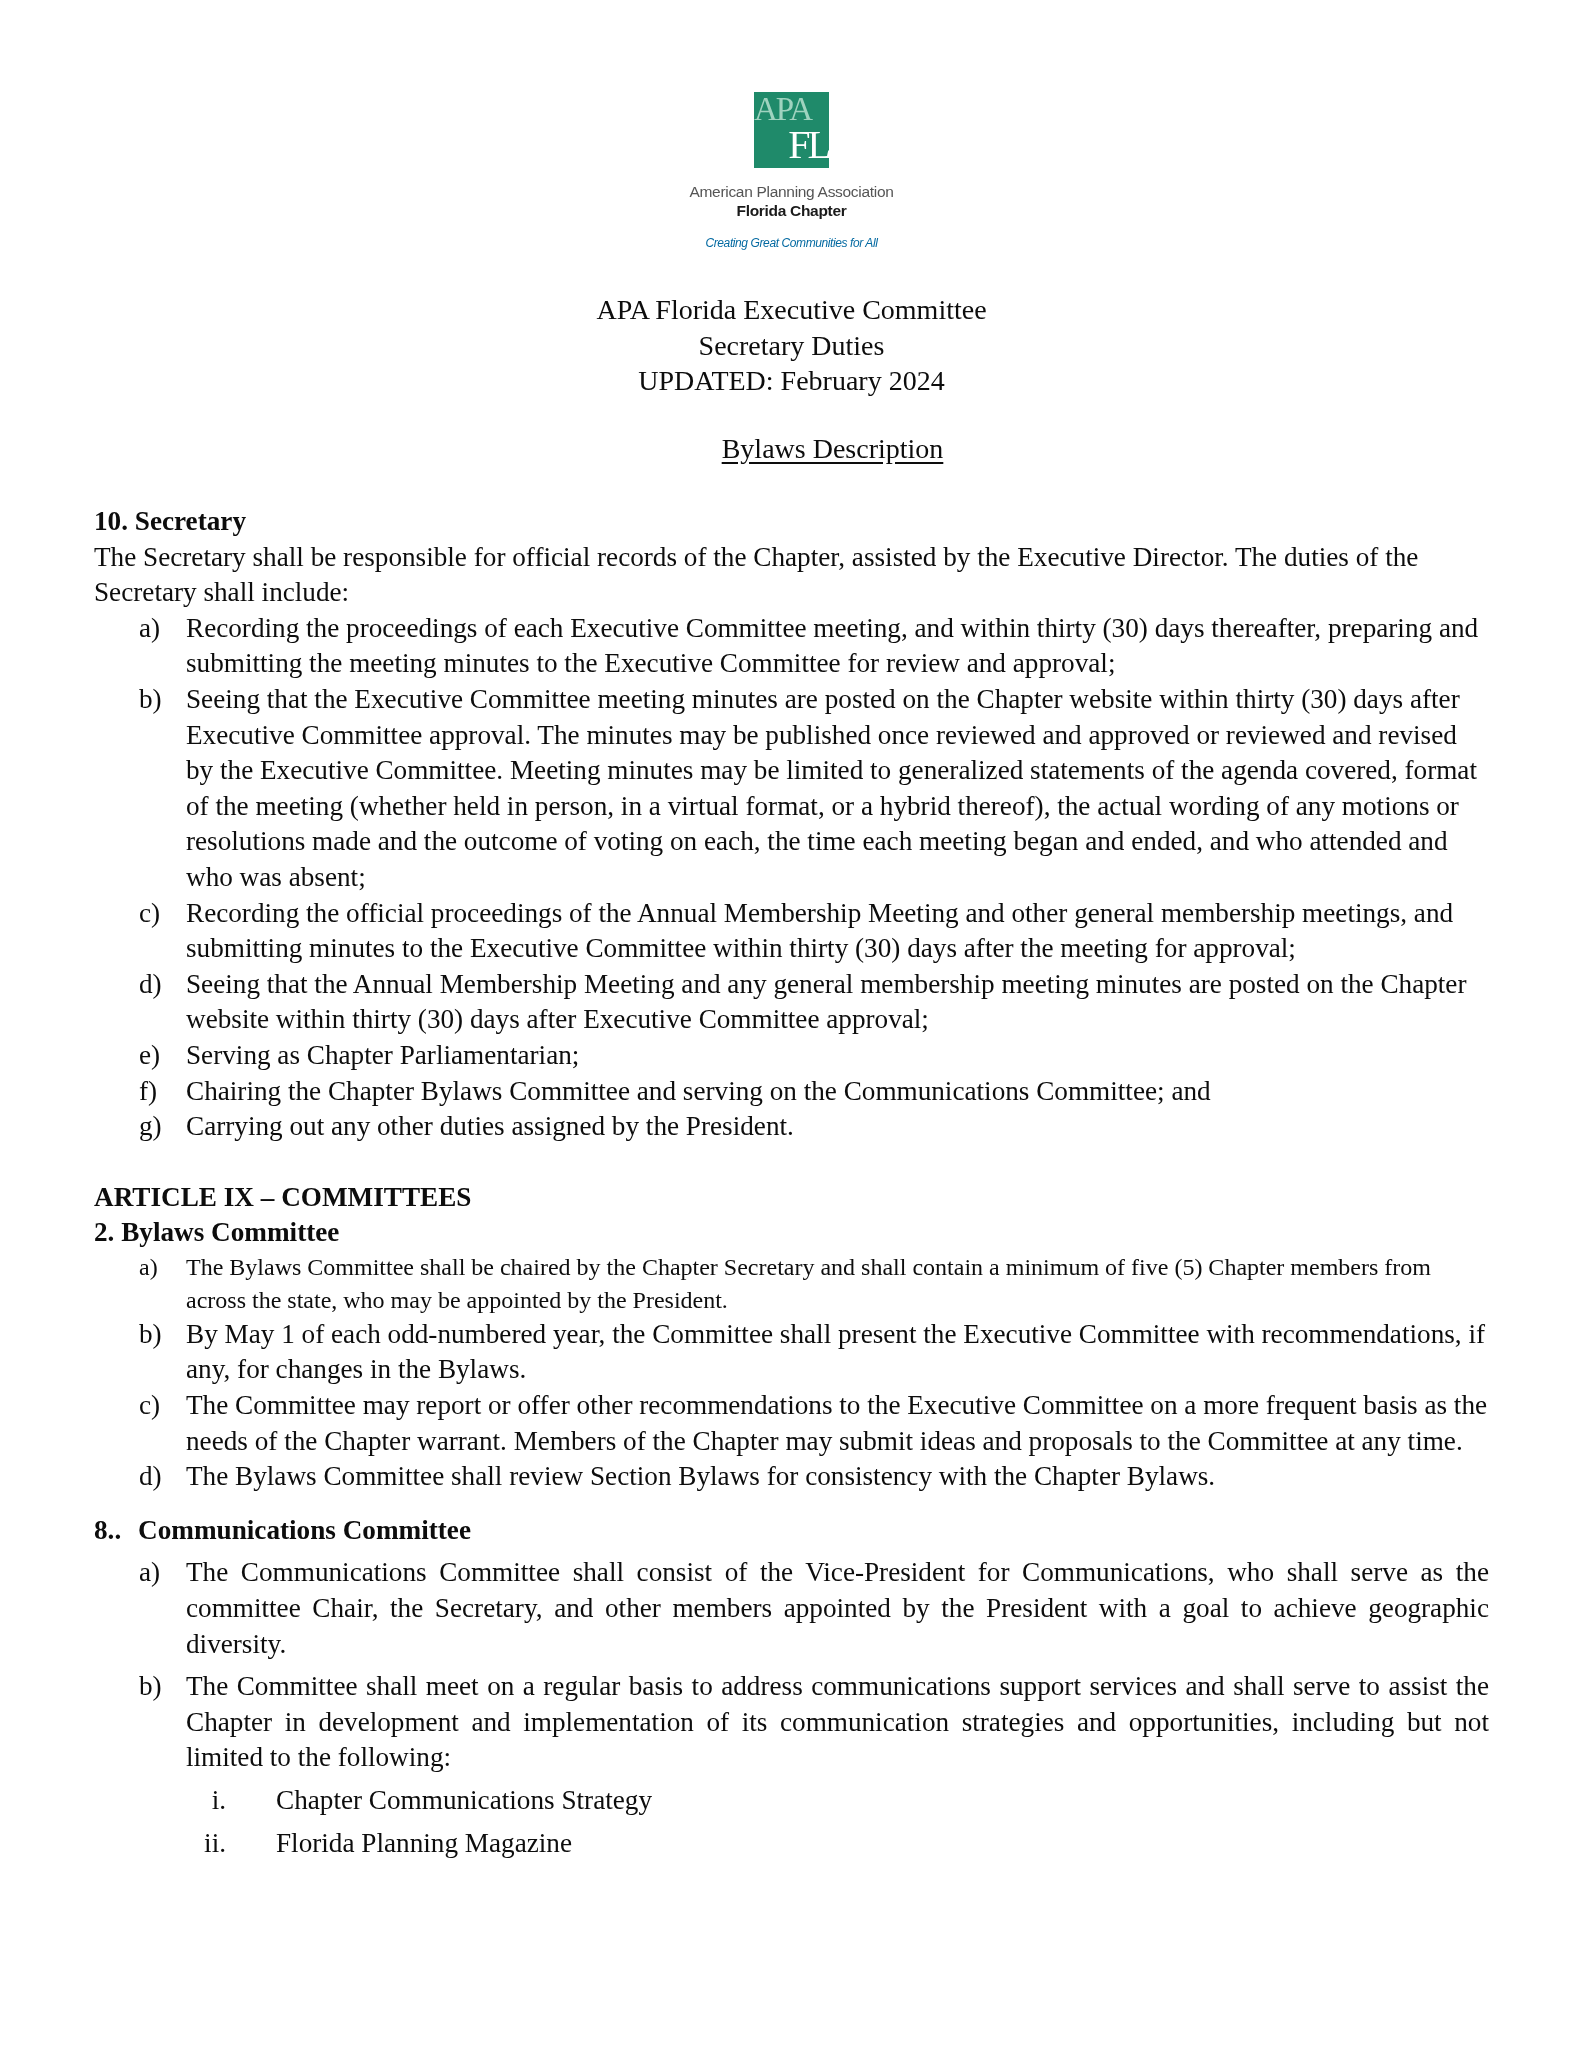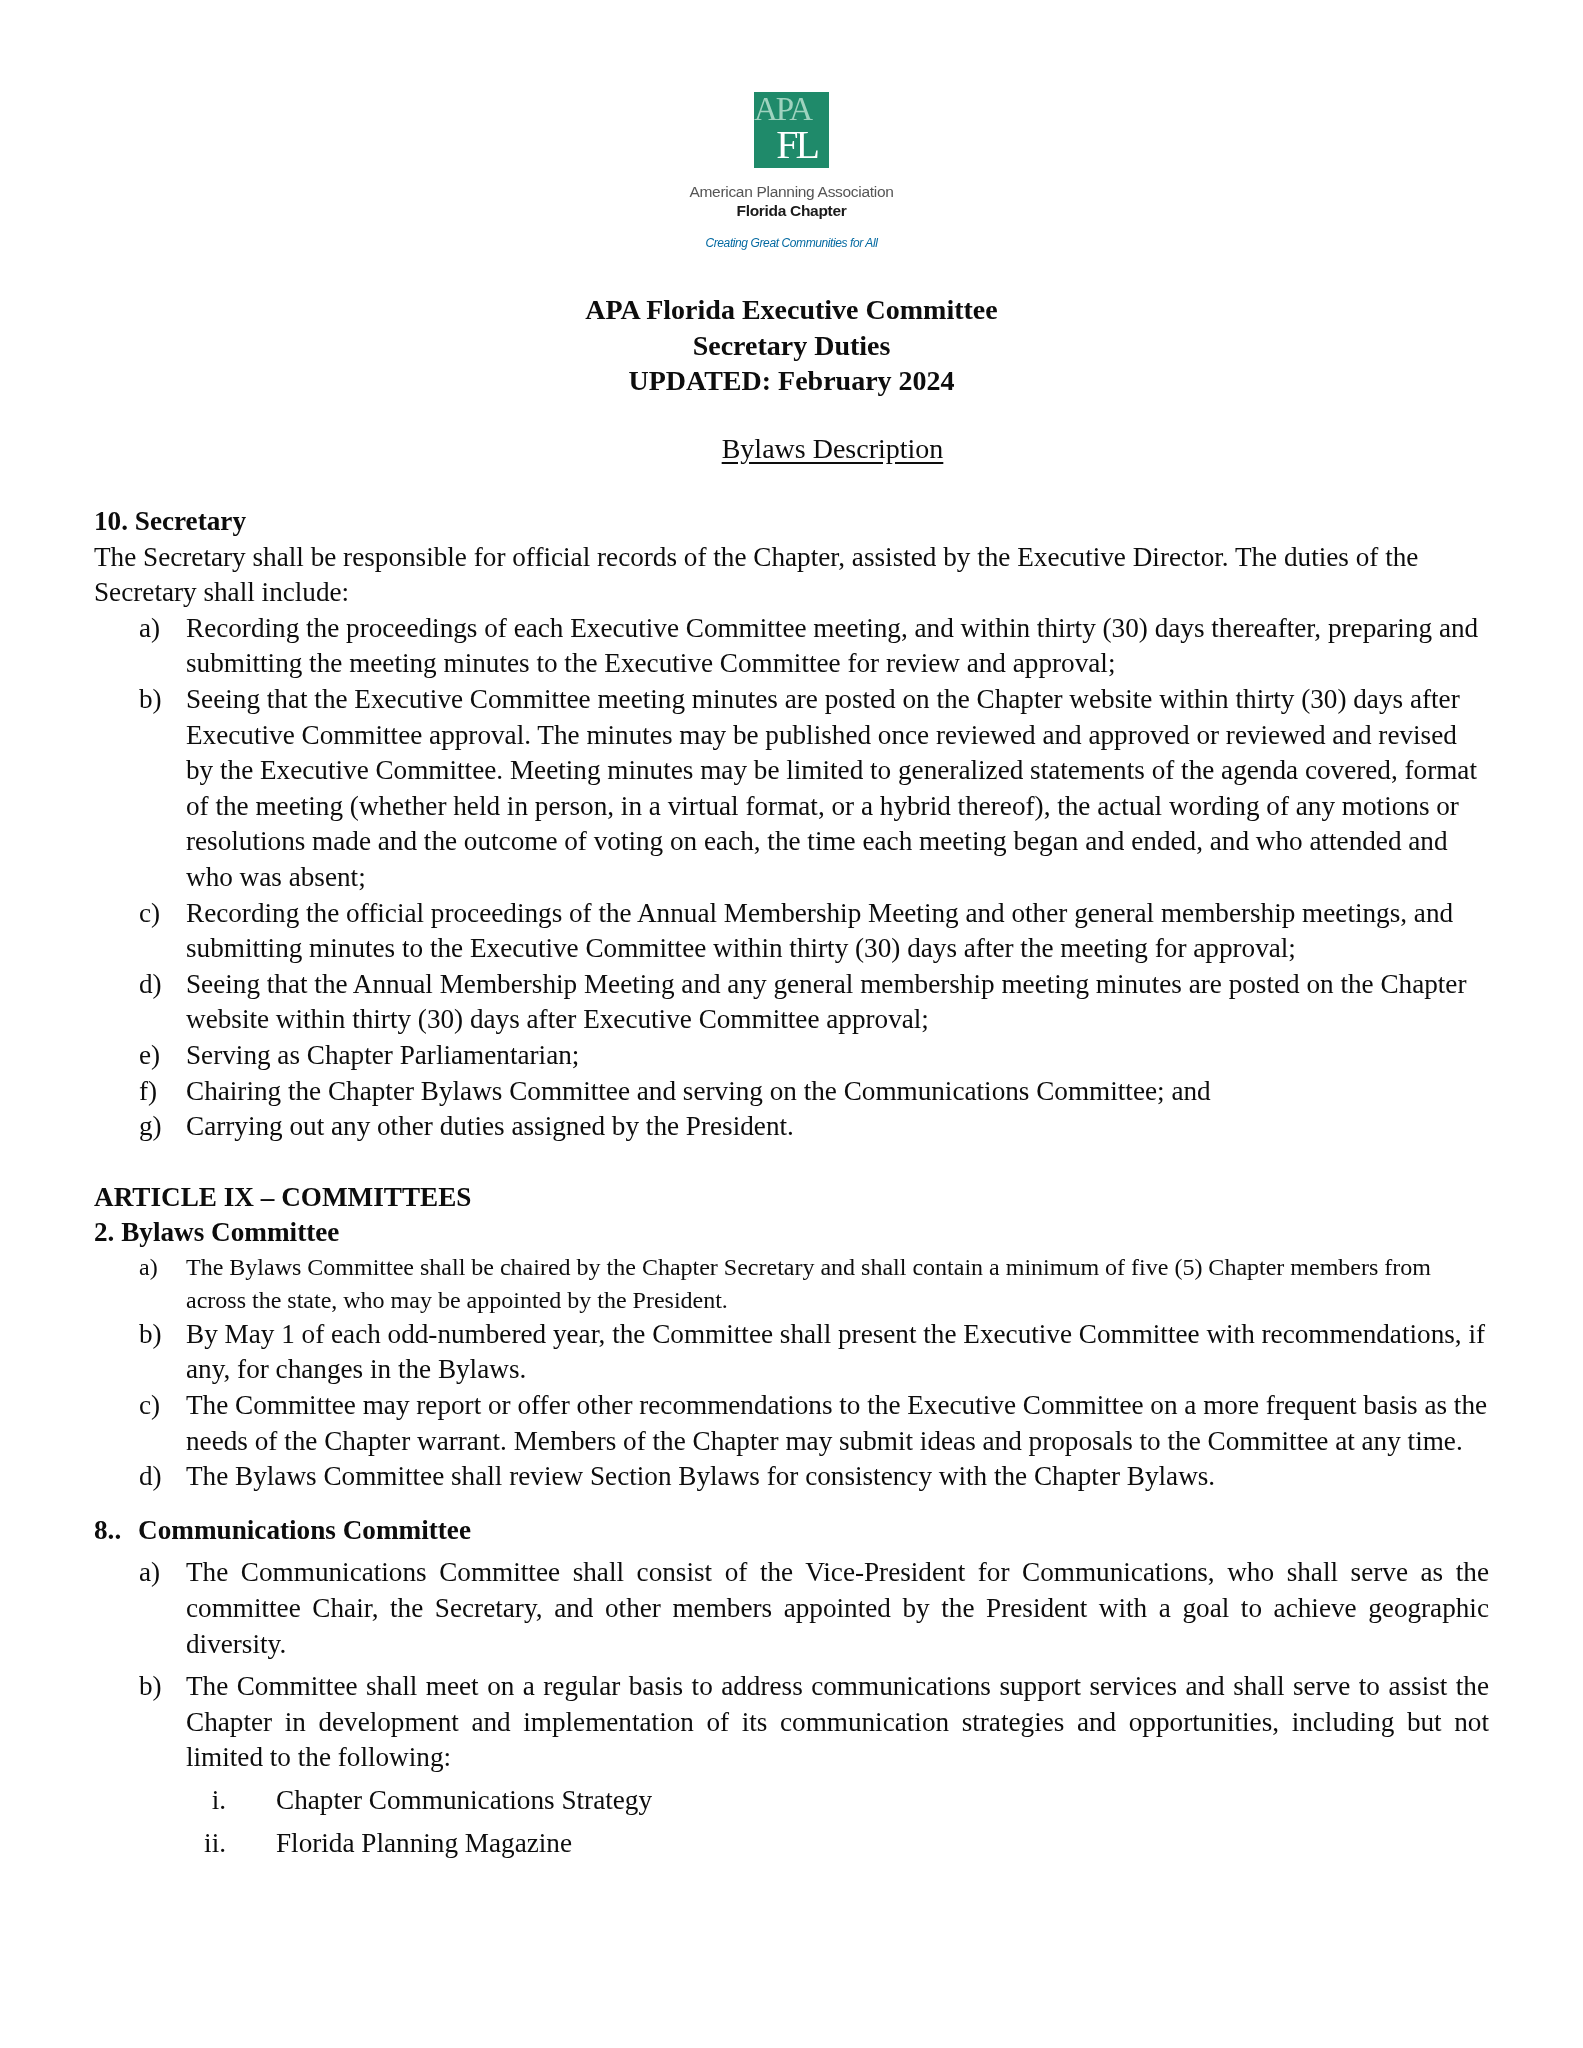--- a/index.html
+++ b/index.html
@@ -2,27 +2,27 @@
 <html><head>
 <meta charset="utf-8">
 <style>
   html, body { margin: 0; padding: 0; background: #ffffff; }
   body { width: 1583px; height: 2048px; position: relative; overflow: hidden;
          font-family: "Liberation Serif", "DejaVu Serif", serif; color: #0d0d0d; }
   .logo { position: absolute; left: 0; width: 1583px; top: 92px; text-align: center; }
   .logo-box { display: inline-block; width: 75px; height: 76px; background: #1f8a6a; position: relative; overflow: hidden; }
   .logo-apa { position: absolute; left: 0; top: 1px; width: 55px; text-align: center; font-size: 33px; color: #9fd3bf;
               font-family: "Liberation Serif", serif; letter-spacing: -2px; line-height: 33px; }
-  .logo-fl { position: absolute; left: 10px; top: 33px; width: 65px; text-align: center; font-size: 40px; color: #ffffff;
+  .logo-fl { position: absolute; left: 10px; top: 33px; width: 65px; text-align: right; font-size: 40px; color: #ffffff;
              font-family: "Liberation Serif", serif; letter-spacing: -3px; line-height: 40px; }
   .logo-org { font-family: "Liberation Sans", sans-serif; font-size: 15.5px; color: #555; margin-top: 10px; line-height: 19px; letter-spacing: -0.3px; }
   .logo-chapter { font-family: "Liberation Sans", sans-serif; font-size: 15.5px; font-weight: bold; color: #1a1a1a; line-height: 19px; letter-spacing: -0.3px; }
   .logo-tag { font-family: "Liberation Sans", sans-serif; font-size: 12px; font-style: italic; color: #0369a1; margin-top: 16px; letter-spacing: -0.4px; }
 
-  .title-block { position: absolute; left: 0; width: 1583px; top: 292px; text-align: center; font-weight: bold; font-size: 28px; line-height: 35.5px; }
+  .title-block { position: absolute; left: 0; width: 1583px; top: 292px; text-align: center; font-weight: normal; font-size: 28px; line-height: 35.5px; }
   .subtitle { position: absolute; left: 0; width: 1583px; top: 433px; text-align: center; font-size: 28px; text-decoration: underline; text-underline-offset: 4px; padding-left: 41px; }
 
   .content { position: absolute; left: 94px; top: 504px; width: 1395px; font-size: 27.2px; line-height: 35.6px; }
   .h-article { font-weight: bold; }
   .h-section { font-weight: bold; }
   .para { }
   .list { margin: 0; padding: 0; list-style: none; }
   .list li { position: relative; padding-left: 92px; }
   .list li .marker { position: absolute; left: 45px; top: 0; }
   .small { font-size: 24px; line-height: 33px; }

